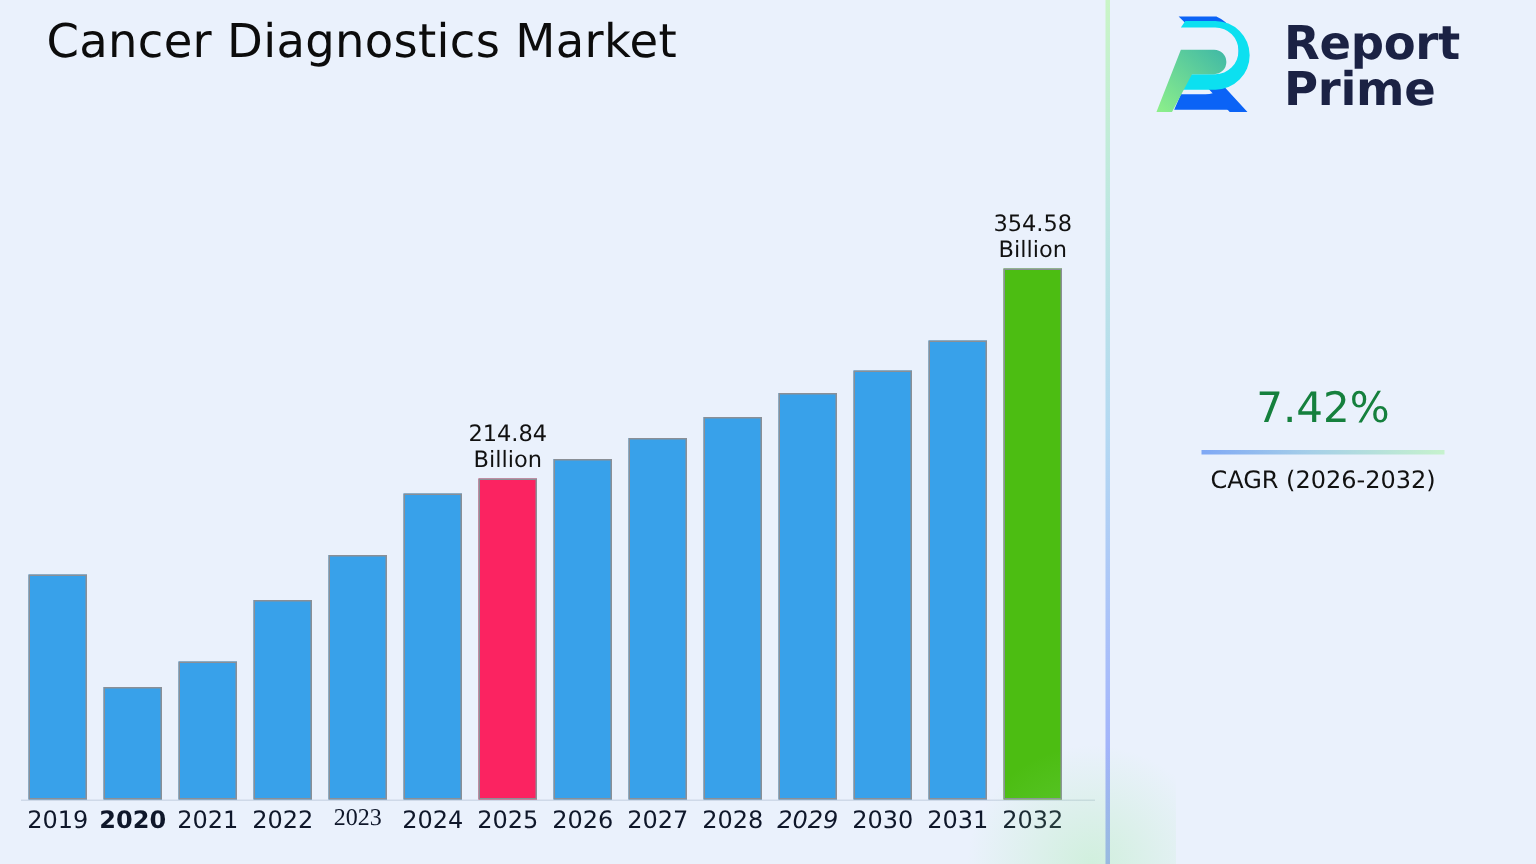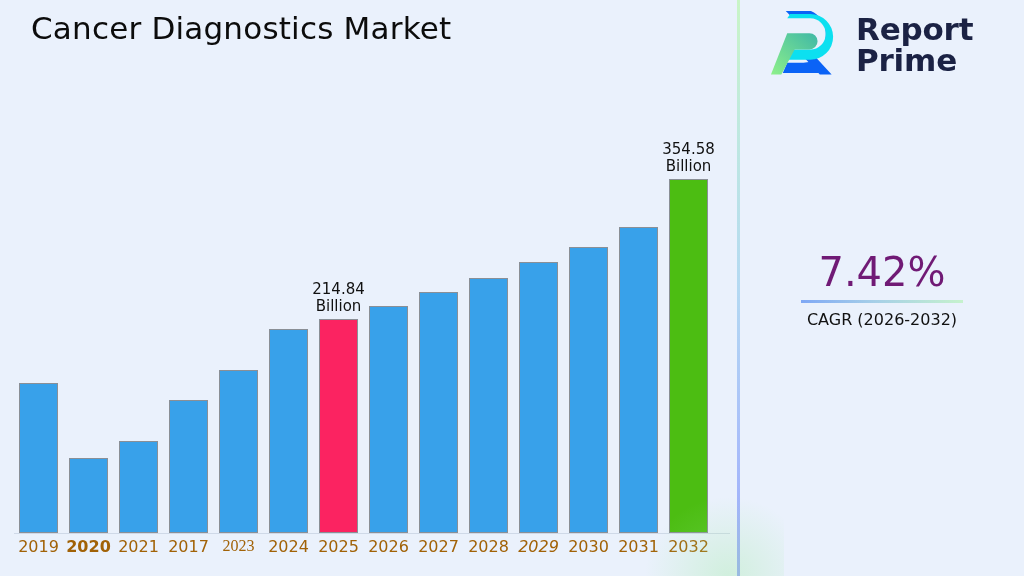--- a/index.html
+++ b/index.html
@@ -86,21 +86,21 @@
     width: 730px;
     height: 30px;
   }
   .tick-label {
     position: absolute;
     top: 3px;
     width: 55px;
     margin-left: -8px;
     text-align: center;
     font-size: 16px;
-    color: #a16207;
+    color: #0f172a;
   }
 
   
   #panel-divider {
     position: absolute;
     left: 737px; top: 0;
     width: 3px; height: 576px;
     background: linear-gradient(to bottom, #c9f5c6 0%, #bfe9df 22%, #b4d9f2 50%, #a8bdfa 78%, #9aa8fb 100%);
   }
 
@@ -127,22 +127,22 @@
   }
   #logo-text div { display:block; }
 
   #cagr-block {
     position: absolute;
     left: 0; top: 250px;
     width: 284px;
     text-align: center;
   }
   #cagr-value {
-    font-size: 40px;
-    color: #701a75;
+    font-size: 28px;
+    color: #15803d;
     line-height: 44px;
     text-align: center;
   }
   #cagr-rule {
     width: 162px;
     height: 3px;
     margin: 6px auto 7px auto;
     background: linear-gradient(to right, #7fa8f5 0%, #a6cfe8 45%, #c6f2cd 100%);
   }
   #cagr-caption {
@@ -221,21 +221,21 @@
             <div>Billion</div>
           </div>
         </div>
       </div>
 
     <div id="x-axis">
 
     <div class="tick-label" style="left: 19px;">2019</div>
         <div class="tick-label" style="left: 69px; font-weight: bold;">2020</div>
         <div class="tick-label" style="left: 119px;">2021</div>
-        <div class="tick-label" style="left: 169px;">2017</div>
+        <div class="tick-label" style="left: 169px;">2022</div>
         <div class="tick-label" style="left: 219px; font-family: Liberation Serif, serif;">2023</div>
         <div class="tick-label" style="left: 269px;">2024</div>
         <div class="tick-label" style="left: 319px;">2025</div>
         <div class="tick-label" style="left: 369px;">2026</div>
         <div class="tick-label" style="left: 419px;">2027</div>
         <div class="tick-label" style="left: 469px;">2028</div>
         <div class="tick-label" style="left: 519px; font-style: italic;">2029</div>
         <div class="tick-label" style="left: 569px;">2030</div>
         <div class="tick-label" style="left: 619px;">2031</div>
         <div class="tick-label" style="left: 669px;">2032</div>

